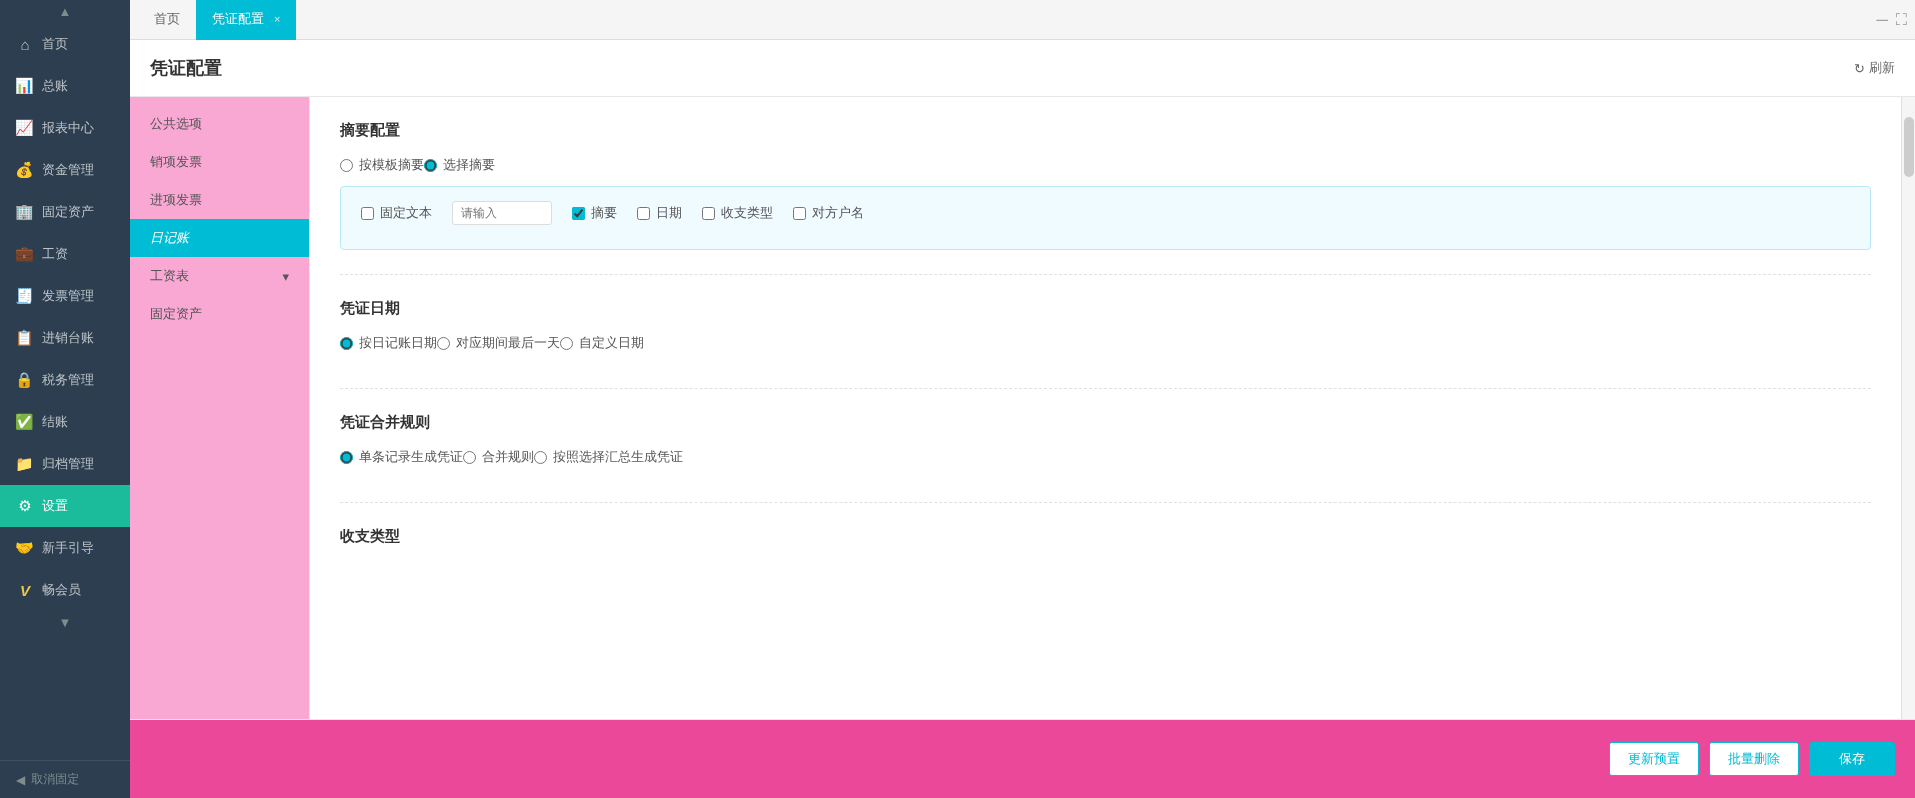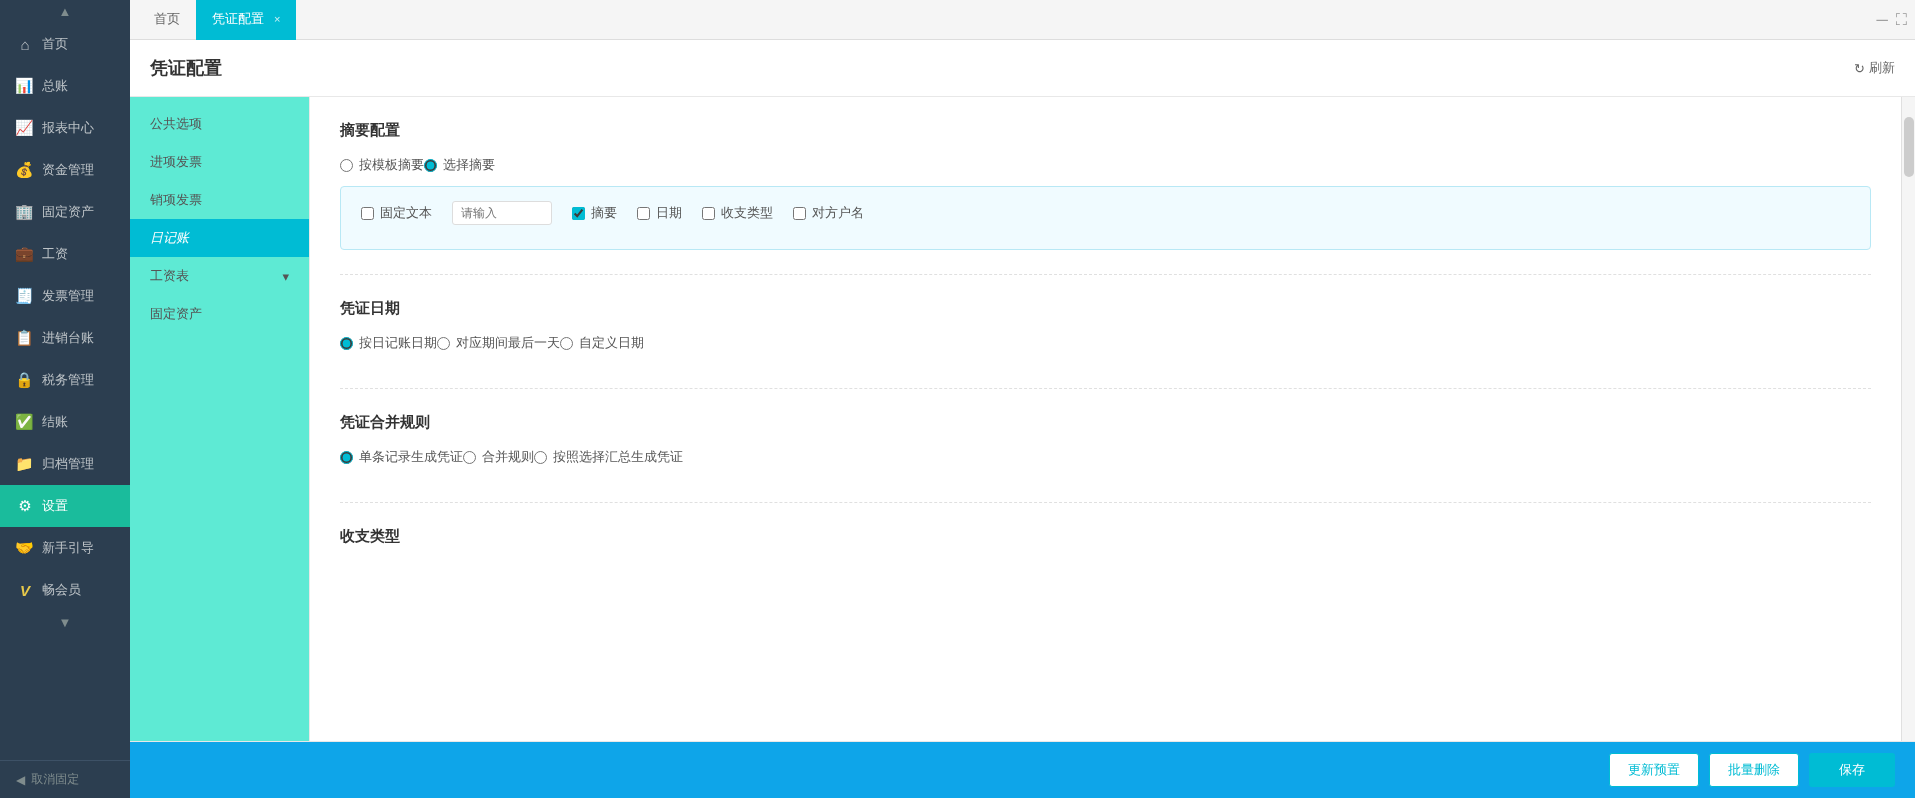--- a/index.html
+++ b/index.html
@@ -124,21 +124,21 @@
     
     .content-body {
       display: flex;
       flex: 1;
       overflow: hidden;
     }
 
     
     .left-nav {
       width: 180px;
-      background: #5eead4;
+      background: #f9a8d4;
       border-right: 1px solid #e8e8e8;
       padding: 8px 0;
       flex-shrink: 0;
       overflow-y: auto;
     }
     .left-nav-item {
       padding: 10px 20px;
       cursor: pointer;
       color: #555;
       font-size: 13px;
@@ -223,23 +223,23 @@
       width: 100px;
       outline: none;
     }
     .example-text {
       font-size: 12px;
       color: #00bcd4;
     }
 
     
     .bottom-bar {
-      background: #0ea5e9;
+      background: #ec4899;
       border-top: 1px solid #e8e8e8;
-      padding: 11px 20px;
+      padding: 22px 20px;
       display: flex;
       justify-content: flex-end;
       gap: 10px;
       flex-shrink: 0;
     }
     .btn {
       padding: 7px 18px;
       border-radius: 3px;
       font-size: 13px;
       cursor: pointer;
@@ -366,24 +366,24 @@
     </div>
   </div>
 
   <div class="content-body">
 
     <div class="left-nav">
       <div class="left-nav-item">
         <span>公共选项</span>
       </div>
       <div class="left-nav-item">
+        <span>销项发票</span>
+      </div>
+      <div class="left-nav-item">
         <span>进项发票</span>
-      </div>
-      <div class="left-nav-item">
-        <span>销项发票</span>
       </div>
       <div class="left-nav-item active">
         <span>日记账</span>
       </div>
       <div class="left-nav-item">
         <span>工资表</span>
         <span>▾</span>
       </div>
       <div class="left-nav-item">
         <span>固定资产</span>

